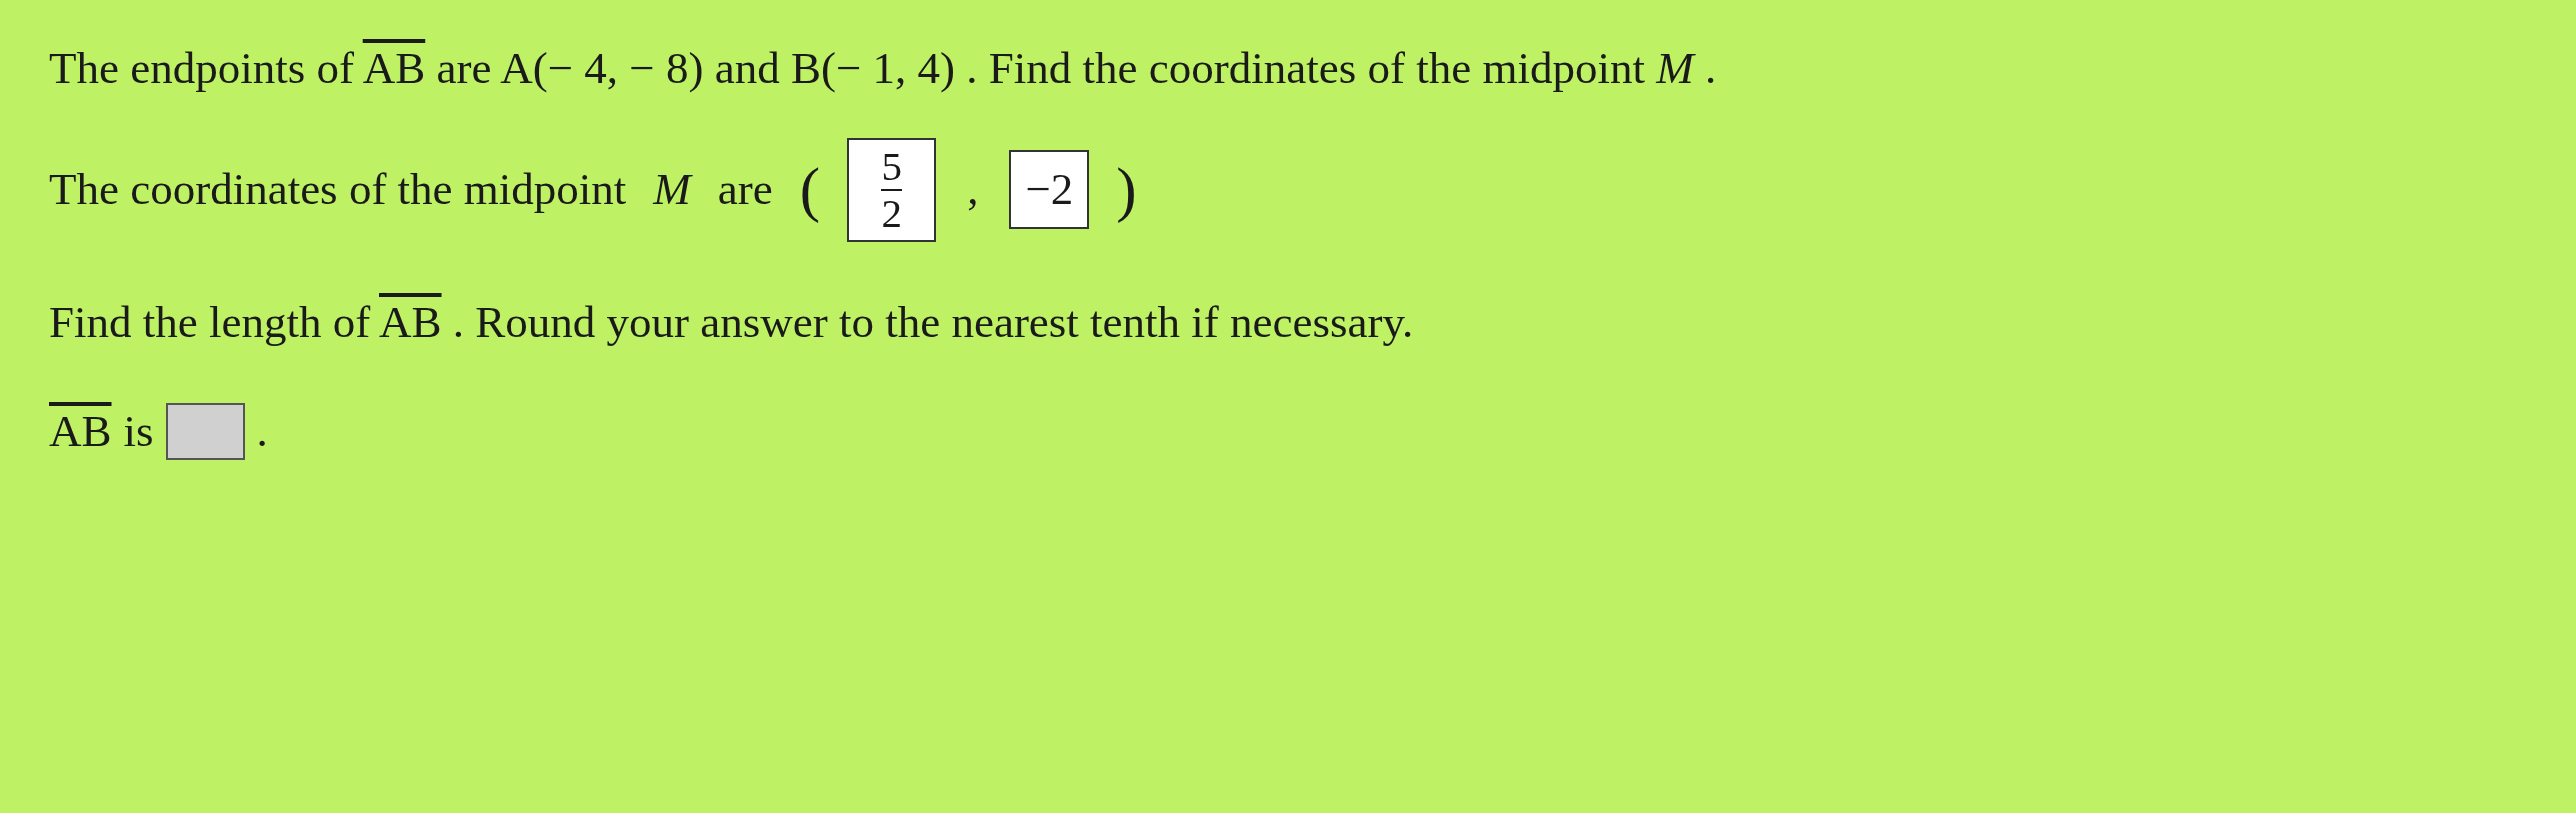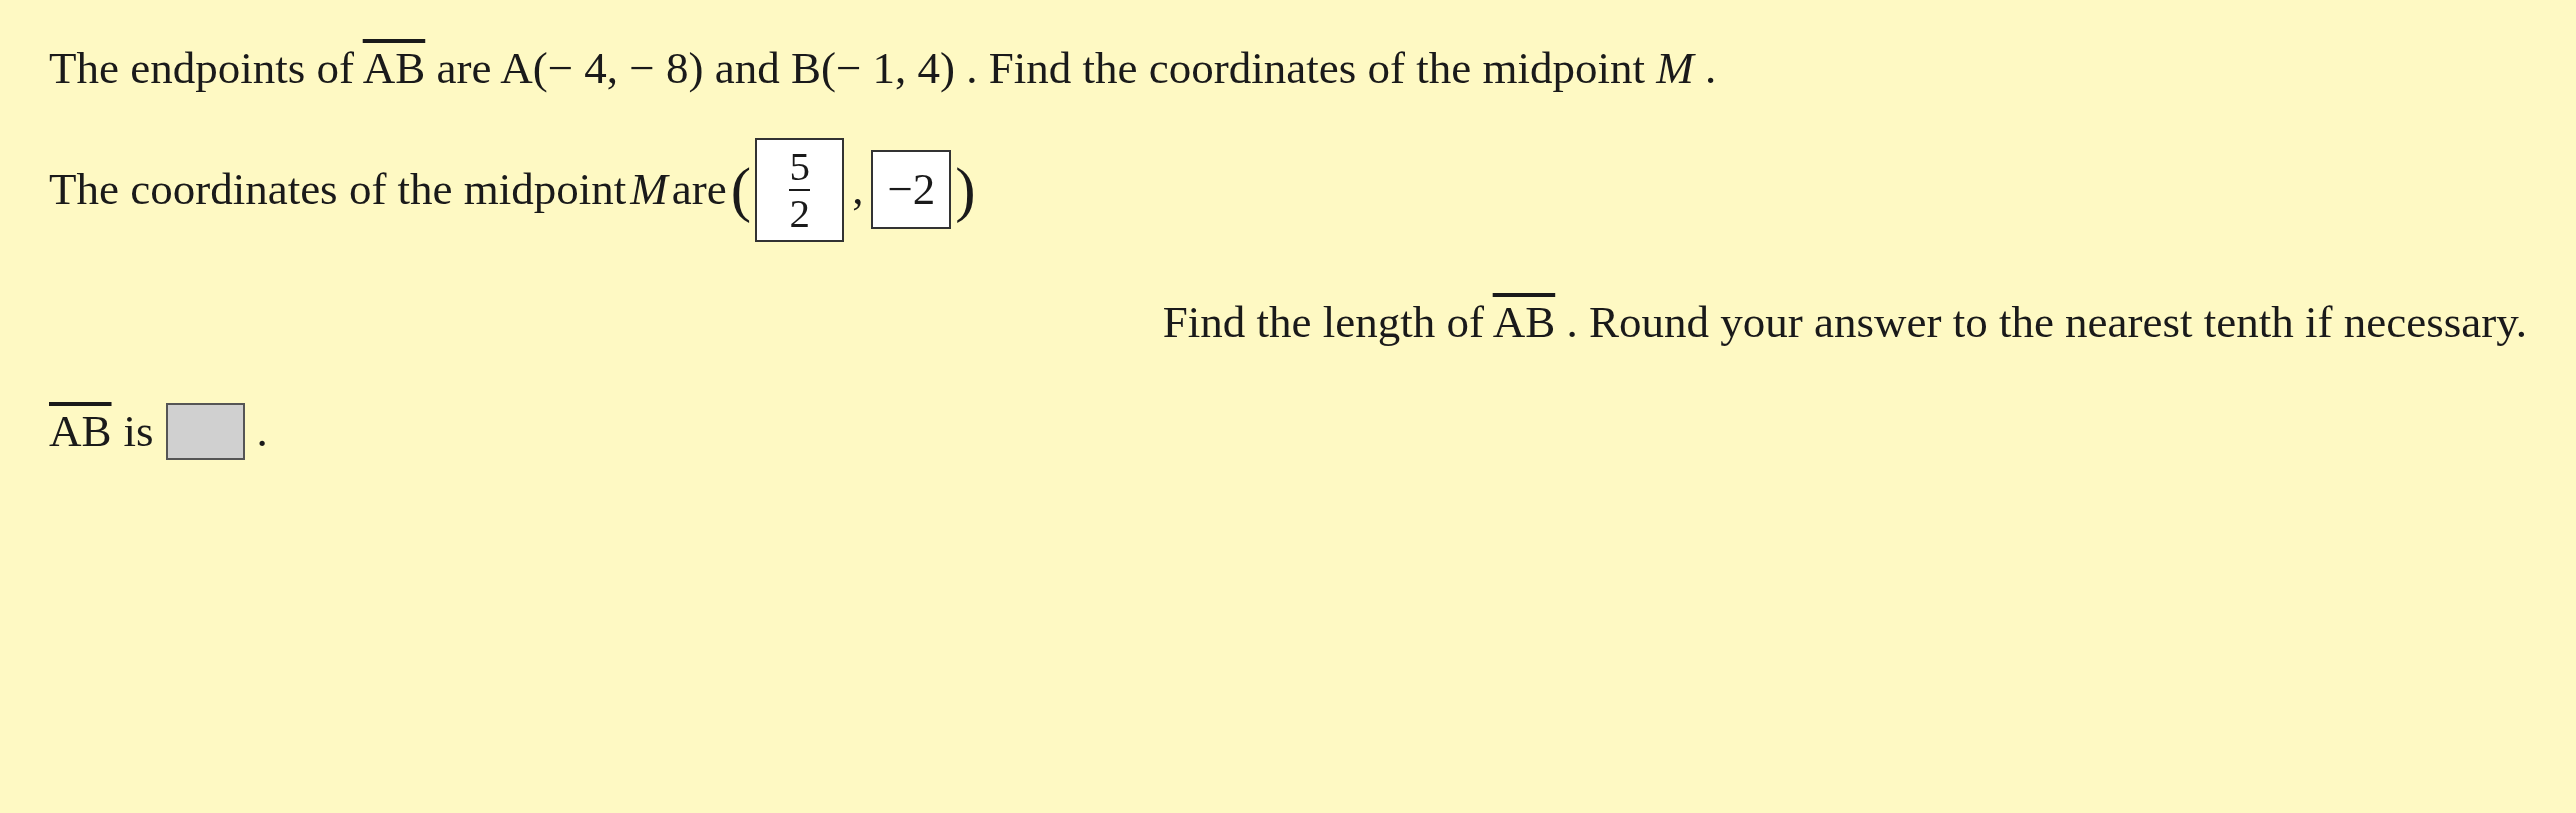--- a/index.html
+++ b/index.html
@@ -13,21 +13,21 @@
       font-family: Georgia, 'Times New Roman', serif;
       width: 2576px;
       height: 813px;
       display: flex;
       align-items: flex-start;
       justify-content: flex-start;
       overflow: hidden;
     }
 
     .main-container {
-      background-color: #fef9c3;
+      background-color: #bef264;
       width: 2576px;
       height: 813px;
       padding: 39px 49px;
       display: flex;
       flex-direction: column;
       gap: 0;
     }
 
     .problem-line {
       font-size: 45px;
@@ -42,21 +42,21 @@
     }
 
     .midpoint-line {
       font-size: 45px;
       color: #1a1a1a;
       line-height: 1.4;
       margin-top: 30px;
       margin-bottom: 10px;
       display: flex;
       align-items: center;
-      gap: 4px;
+      gap: 27px;
       flex-wrap: nowrap;
     }
 
     .answer-box {
       display: inline-flex;
       align-items: center;
       justify-content: center;
       border: 2px solid #333;
       min-width: 79px;
       min-height: 59px;
@@ -96,21 +96,20 @@
       width: 100%;
       text-align: center;
     }
 
     .find-length-line {
       font-size: 45px;
       color: #1a1a1a;
       line-height: 1.4;
       margin-top: 39px;
       margin-bottom: 10px;
-      text-align: right;
     }
 
     .length-answer-line {
       font-size: 45px;
       color: #1a1a1a;
       display: flex;
       align-items: center;
       gap: 12px;
       margin-top: 39px;
     }

